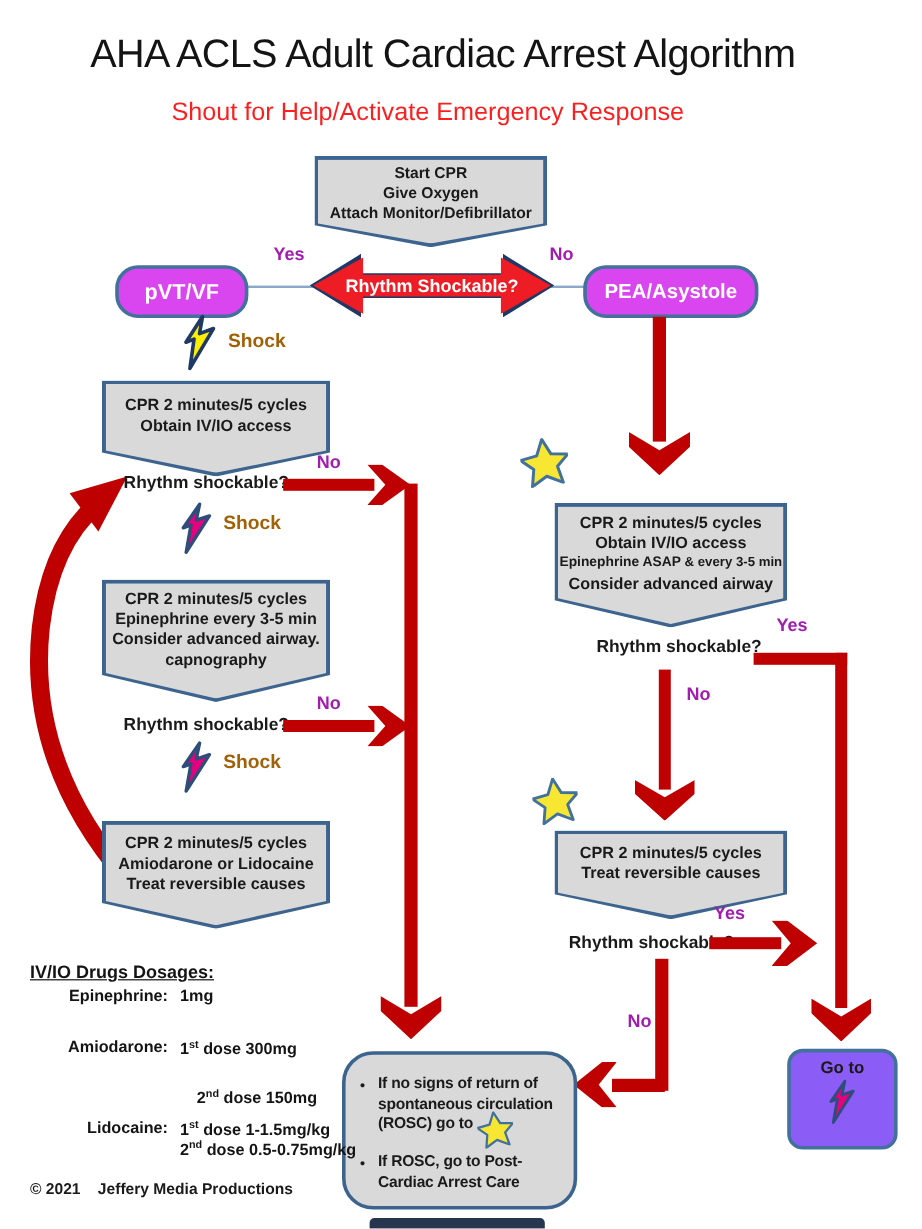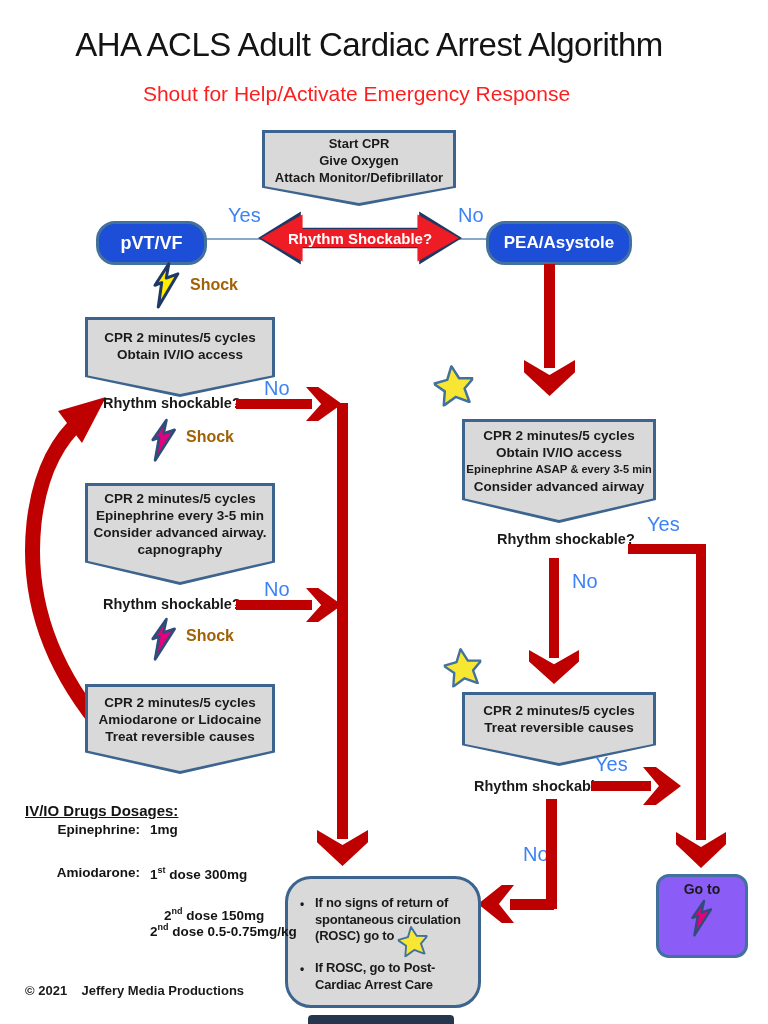--- a/index.html
+++ b/index.html
@@ -10,38 +10,38 @@
   .subtitle{top:82px;left:0;right:55px;text-align:center;font-size:21px;color:#fb1f1f;}
   
   .pent{position:absolute;}
   .pent .shell{position:absolute;inset:0;background:#3c648f;
     clip-path:polygon(0 0,100% 0,100% var(--sh,76%),50% 100%,0 var(--sh,76%));}
   .pent .fillp{position:absolute;inset:3px;background:#d9d9d9;
     clip-path:polygon(0 0,100% 0,100% var(--sh,76%),50% 100%,0 var(--sh,76%));}
   .pent .txt{position:absolute;left:2px;right:2px;top:0;text-align:center;font-weight:bold;
     font-size:13.5px;line-height:17px;white-space:nowrap;}
   
-  .pill{position:absolute;border-radius:19px;background:#1d4ed8;border:3px solid #41719c;
+  .pill{position:absolute;border-radius:19px;background:#d946ef;border:3px solid #41719c;
     color:#fff;font-weight:bold;display:flex;align-items:center;justify-content:center;font-size:18px;}
   
   .dec{position:absolute;}
   .dec .shell{position:absolute;inset:0;background:#203864;
     clip-path:polygon(0 50%,21% 1%,21% 31%,79% 31%,79% 1%,100% 50%,79% 99%,79% 69%,21% 69%,21% 99%);}
   .dec .fillp{position:absolute;inset:3px;background:#ee1c25;
     clip-path:polygon(0 50%,21% 1%,21% 31%,79% 31%,79% 1%,100% 50%,79% 99%,79% 69%,21% 69%,21% 99%);}
   .dec .txt{position:absolute;inset:0;display:flex;align-items:center;justify-content:center;
     color:#fff;font-weight:bold;font-size:15px;}
   
   .shaft{position:absolute;background:#bf0000;}
   .ah{position:absolute;background:#bf0000;}
   .ah.down{clip-path:polygon(0 0,50% 42%,100% 0,100% 34%,50% 100%,0 34%);}
   .ah.right{clip-path:polygon(0 0,42% 50%,0 100%,34% 100%,100% 50%,34% 0);}
   .ah.left{clip-path:polygon(100% 0,58% 50%,100% 100%,66% 100%,0 50%,66% 0);}
   .conn{position:absolute;height:2px;background:#8aa8c8;}
-  .lbl{position:absolute;font-weight:normal;font-size:20px;color:#3b82f6;white-space:nowrap;}
+  .lbl{position:absolute;font-weight:bold;font-size:15px;color:#a21caf;white-space:nowrap;}
   .rlbl{position:absolute;font-weight:bold;font-size:14.5px;color:#1a1a1a;white-space:nowrap;}
   .shocklbl{position:absolute;font-weight:bold;font-size:16px;color:#a16207;}
   
   .goto{position:absolute;background:#8b5cf6;border:3px solid #41719c;border-radius:13px;
     display:flex;flex-direction:column;align-items:center;padding-top:4px;font-weight:bold;font-size:14px;}
   .rosc{position:absolute;background:#d9d9d9;border:3px solid #3c648f;border-radius:26px;
     font-weight:bold;font-size:13px;line-height:16.5px;padding:16px 6px 0 12px;letter-spacing:-0.2px;}
   .brow{display:flex;}
   .brow .bdot{width:15px;flex:none;font-size:12px;padding-top:1px;}
   .brow .btxt{white-space:nowrap;}
@@ -235,20 +235,24 @@
       <span class="dv">1mg</span>
     </div>
     <div class="drow" style="margin-top:28px;">
       <span class="dl">Amiodarone:</span>
       <span class="dv"><span>1</span><sup>st</sup><span> dose 300mg</span></span>
     </div>
     <div class="drow" style="margin-top:24px;">
       <span class="dl"></span>
       <span class="dv" style="padding-left:24px;"><span>2</span><sup>nd</sup><span> dose 150mg</span></span>
     </div>
+    <div class="drow" style="margin-top:10px;">
+      <span class="dl">Lidocaine:</span>
+      <span class="dv"><span>1</span><sup>st</sup><span> dose 1-1.5mg/kg</span></span>
+    </div>
     <div class="drow">
       <span class="dl"></span>
       <span class="dv"><span>2</span><sup>nd</sup><span> dose 0.5-0.75mg/kg</span></span>
     </div>
   </div>
 
   <div class="copyright">© 2021    Jeffery Media Productions</div>
   <div class="navybar"></div>
 
 </div>

